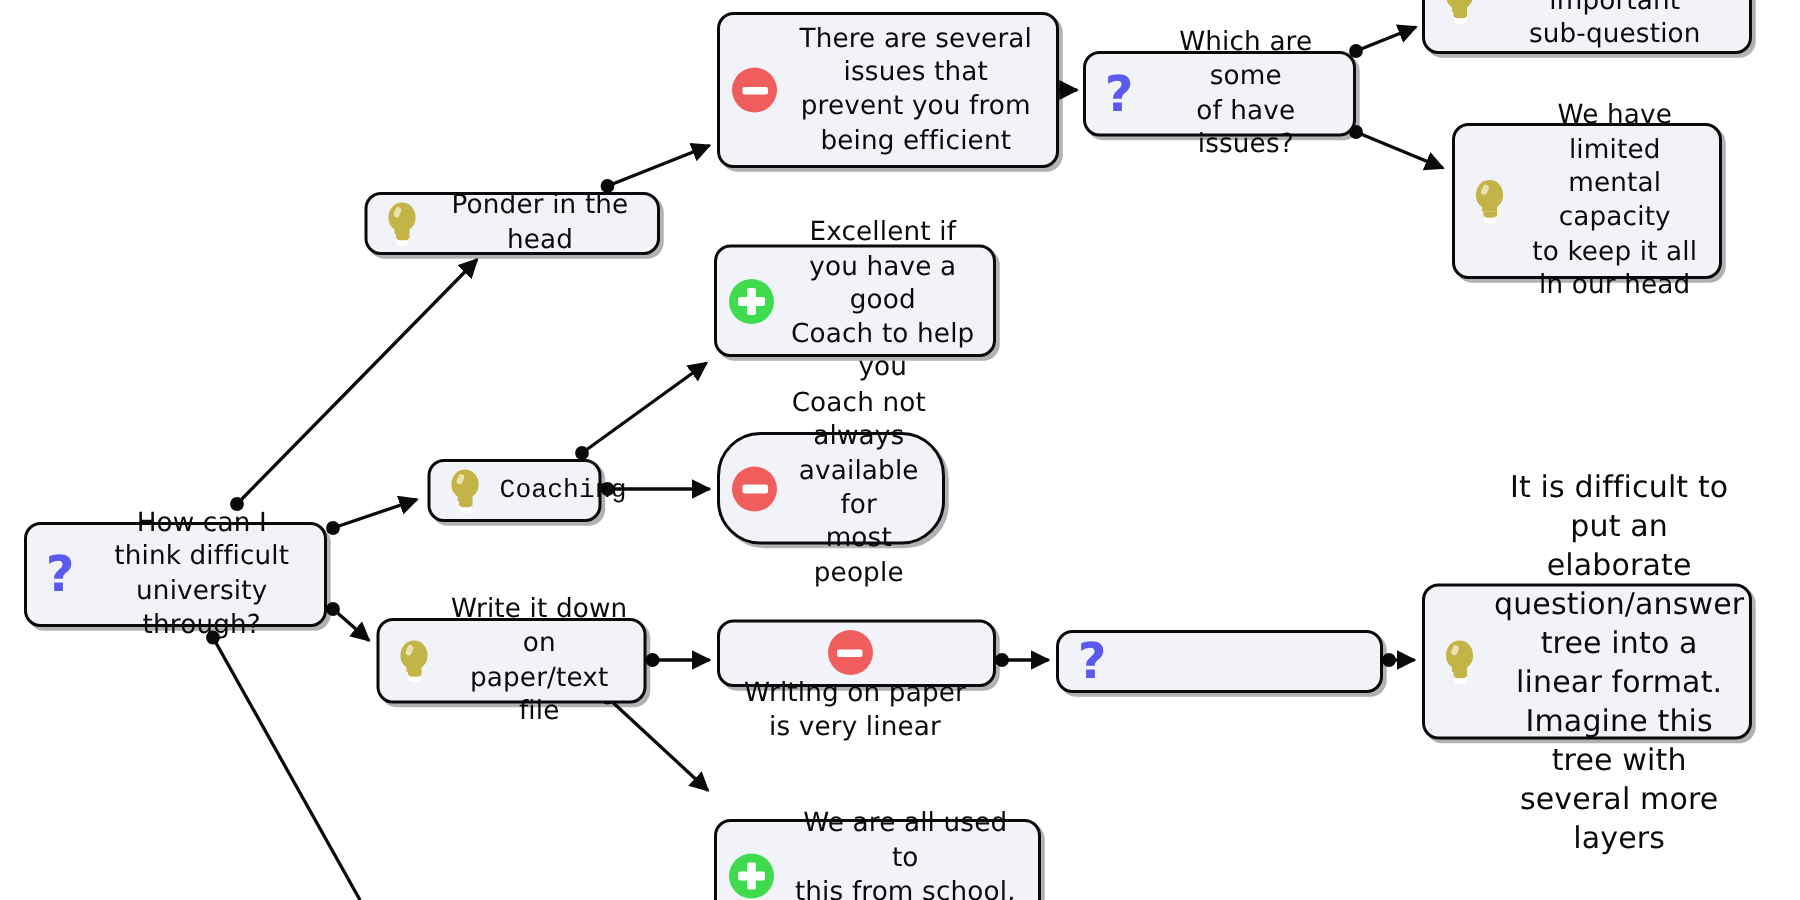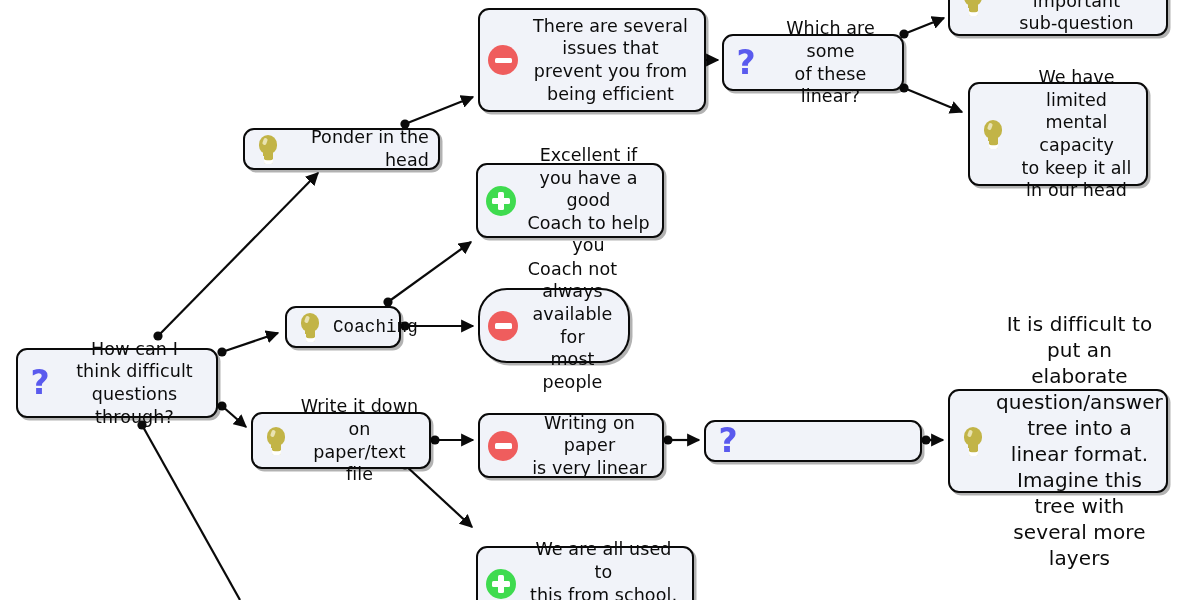--- a/index.html
+++ b/index.html
@@ -50,21 +50,21 @@
     font-size: 17.5px;
     line-height: 1.29;
     letter-spacing: 0.1px;
     white-space: pre-line;
   }
   .node.small .node-label {
     font-size: 20px;
     line-height: 1.30;
   }
   .node.single .node-label {
-    text-align: right;
+    text-align: center;
   }
 
   
   .ico-bulb .bulb-glass {
     position: absolute;
     left: 7px; top: 2px;
     width: 18px; height: 19px;
     background: #c2b447;
     border-radius: 50% 50% 45% 45%;
   }
@@ -219,21 +219,21 @@
       </g>
   </svg>
 
   <div id="nodes-layer">
       <div class="node" style="left: 16px; top: 348px; width: 202px; height: 70px;">
         <span class="node-icon ico-question">
           <span class="qm">?</span>
         </span>
         <span class="node-label">How can I
 think difficult
-questions through?</span>
+university through?</span>
       </div>
       <div class="node single" style="left: 243px; top: 128px; width: 197px; height: 42px;">
         <span class="node-icon ico-bulb">
           <span class="bulb-glass"></span>
           <span class="bulb-neck"></span>
           <span class="bulb-base"></span>
         </span>
         <span class="node-label">Ponder in the head</span>
       </div>
       <div class="node" style="left: 478px; top: 8px; width: 228px; height: 104px;">
@@ -244,21 +244,21 @@
         <span class="node-label">There are several
 issues that
 prevent you from
 being efficient</span>
       </div>
       <div class="node" style="left: 722px; top: 34px; width: 182px; height: 57px;">
         <span class="node-icon ico-question">
           <span class="qm">?</span>
         </span>
         <span class="node-label">Which are some
-of these linear?</span>
+of have issues?</span>
       </div>
       <div class="node" style="left: 948px; top: -34px; width: 220px; height: 70px;">
         <span class="node-icon ico-bulb">
           <span class="bulb-glass"></span>
           <span class="bulb-neck"></span>
           <span class="bulb-base"></span>
         </span>
         <span class="node-label">the most important
 sub-question</span>
       </div>
@@ -302,21 +302,21 @@
       </div>
       <div class="node" style="left: 251px; top: 412px; width: 180px; height: 57px; justify-content: space-between;">
         <span class="node-icon ico-bulb">
           <span class="bulb-glass"></span>
           <span class="bulb-neck"></span>
           <span class="bulb-base"></span>
         </span>
         <span class="node-label">Write it down on
 paper/text file</span>
       </div>
-      <div class="node" style="left: 478px; top: 413px; width: 186px; height: 65px;">
+      <div class="node" style="left: 478px; top: 413px; width: 186px; height: 45px; flex-direction: column;">
         <span class="node-icon ico-minus">
           <span class="circ"></span>
           <span class="bar"></span>
         </span>
         <span class="node-label">Writing on paper
 is very linear</span>
       </div>
       <div class="node single" style="left: 704px; top: 420px; width: 218px; height: 42px;">
         <span class="node-icon ico-question">
           <span class="qm">?</span>

